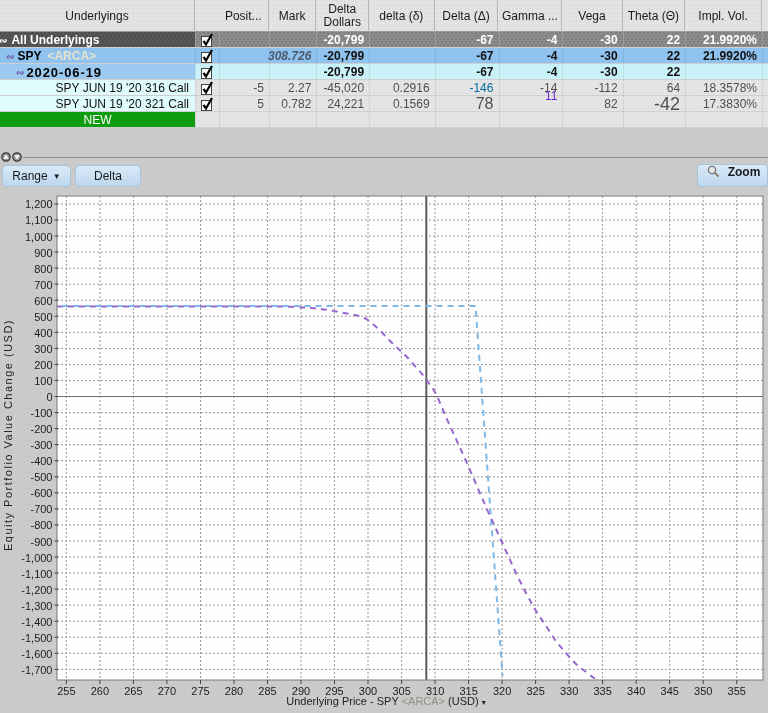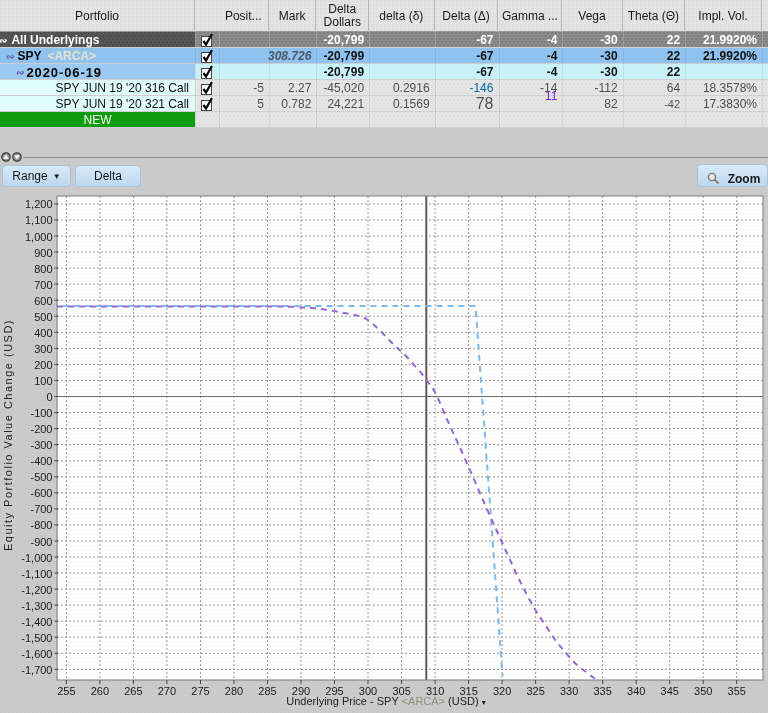--- a/index.html
+++ b/index.html
@@ -1,20 +1,20 @@
 <!DOCTYPE html>
 <html><head><meta charset="utf-8"><style>
 * { margin:0; padding:0; box-sizing:border-box; }
 html,body { width:768px; height:713px; overflow:hidden; }
 body { font-family:"Liberation Sans", sans-serif; background:#cbcbcb; position:relative; }
 </style></head>
 <body>
 <div style="position:absolute;left:0;top:0;width:768px;height:713px;background:#cbcbcb;background-image:radial-gradient(circle at 1px 1px, #00000008 0.6px, transparent 0.8px);background-size:4px 4px;"></div>
 <div style="position:absolute;left:0px;top:0px;width:768px;height:32px;background:#e3e3e3;background-image:radial-gradient(circle at 1px 1px, #0000000e 0.6px, transparent 0.8px);background-size:4px 4px;border-bottom:1px solid #9a9a9a;"></div>
-<div style="position:absolute;left:0px;top:0px;width:195px;height:32px;display:flex;align-items:center;justify-content:center;text-align:center;font-size:12px;color:#1a1a1a;border-right:1px solid #b6b6b6;line-height:13px;">Portfolio</div>
+<div style="position:absolute;left:0px;top:0px;width:195px;height:32px;display:flex;align-items:center;justify-content:center;text-align:center;font-size:12px;color:#1a1a1a;border-right:1px solid #b6b6b6;line-height:13px;">Underlyings</div>
 <div style="position:absolute;left:218.6px;top:0px;width:50.400000000000006px;height:32px;display:flex;align-items:center;justify-content:center;text-align:center;font-size:12px;color:#1a1a1a;border-right:1px solid #b6b6b6;line-height:13px;">Posit...</div>
 <div style="position:absolute;left:269px;top:0px;width:47.39999999999998px;height:32px;display:flex;align-items:center;justify-content:center;text-align:center;font-size:12px;color:#1a1a1a;border-right:1px solid #b6b6b6;line-height:13px;">Mark</div>
 <div style="position:absolute;left:316.4px;top:0px;width:52.700000000000045px;height:32px;display:flex;align-items:center;justify-content:center;text-align:center;font-size:12px;color:#1a1a1a;border-right:1px solid #b6b6b6;line-height:13px;">Delta<br>Dollars</div>
 <div style="position:absolute;left:369.1px;top:0px;width:65.5px;height:32px;display:flex;align-items:center;justify-content:center;text-align:center;font-size:12px;color:#1a1a1a;border-right:1px solid #b6b6b6;line-height:13px;">delta (δ)</div>
 <div style="position:absolute;left:434.6px;top:0px;width:63.89999999999998px;height:32px;display:flex;align-items:center;justify-content:center;text-align:center;font-size:12px;color:#1a1a1a;border-right:1px solid #b6b6b6;line-height:13px;">Delta (Δ)</div>
 <div style="position:absolute;left:498.5px;top:0px;width:63.89999999999998px;height:32px;display:flex;align-items:center;justify-content:center;text-align:center;font-size:12px;color:#1a1a1a;border-right:1px solid #b6b6b6;line-height:13px;">Gamma ...</div>
 <div style="position:absolute;left:562.4px;top:0px;width:60.200000000000045px;height:32px;display:flex;align-items:center;justify-content:center;text-align:center;font-size:12px;color:#1a1a1a;border-right:1px solid #b6b6b6;line-height:13px;">Vega</div>
 <div style="position:absolute;left:622.6px;top:0px;width:62.5px;height:32px;display:flex;align-items:center;justify-content:center;text-align:center;font-size:12px;color:#1a1a1a;border-right:1px solid #b6b6b6;line-height:13px;">Theta (Θ)</div>
 <div style="position:absolute;left:685.1px;top:0px;width:76.89999999999998px;height:32px;display:flex;align-items:center;justify-content:center;text-align:center;font-size:12px;color:#1a1a1a;border-right:1px solid #b6b6b6;line-height:13px;">Impl. Vol.</div>
 <div style="position:absolute;left:0px;top:32px;width:195px;height:16px;background:#565656;background-image:radial-gradient(circle at 1px 1px, #00000038 0.55px, transparent 0.9px),radial-gradient(circle at 1px 1px, #00000038 0.55px, transparent 0.9px);background-size:4px 6px,4px 6px;background-position:0 0,2px 3px;border-bottom:1px solid #cfcfcf;"></div>
@@ -141,21 +141,21 @@
       <path d="M3.5 9 L6 12.5 L12 2" fill="none" stroke="#000" stroke-width="2.2"></path>
     </svg>
   </div>
 <div style="position:absolute;left:218.6px;top:96px;width:45.400000000000006px;height:16px;display:flex;align-items:center;justify-content:flex-end;font-size:12px;color:#4e4e4e;">5</div>
 <div style="position:absolute;left:269px;top:96px;width:42.39999999999998px;height:16px;display:flex;align-items:center;justify-content:flex-end;font-size:12px;color:#4e4e4e;text-align:center;">0.782</div>
 <div style="position:absolute;left:316.4px;top:96px;width:47.700000000000045px;height:16px;display:flex;align-items:center;justify-content:flex-end;font-size:12px;color:#4e4e4e;">24,221</div>
 <div style="position:absolute;left:369.1px;top:96px;width:60.5px;height:16px;display:flex;align-items:center;justify-content:flex-end;font-size:12px;color:#4e4e4e;">0.1569</div>
 <div style="position:absolute;left:434.6px;top:96px;width:58.89999999999998px;height:16px;display:flex;align-items:center;justify-content:flex-end;font-size:16px;color:#4e4e4e;">78</div>
 <div style="position:absolute;left:498.5px;top:88px;width:58.89999999999998px;height:16px;display:flex;align-items:center;justify-content:flex-end;font-size:12px;color:#6d28d9;">11</div>
 <div style="position:absolute;left:562.4px;top:96px;width:55.200000000000045px;height:16px;display:flex;align-items:center;justify-content:flex-end;font-size:12px;color:#4e4e4e;">82</div>
-<div style="position:absolute;left:622.6px;top:96px;width:57.5px;height:16px;display:flex;align-items:center;justify-content:flex-end;font-size:11px;color:#4e4e4e;">-42</div>
+<div style="position:absolute;left:622.6px;top:96px;width:57.5px;height:16px;display:flex;align-items:center;justify-content:flex-end;font-size:18px;color:#4e4e4e;">-42</div>
 <div style="position:absolute;left:685.1px;top:96px;width:71.89999999999998px;height:16px;display:flex;align-items:center;justify-content:flex-end;font-size:12px;color:#4e4e4e;">17.3830%</div>
 <div style="position:absolute;left:0px;top:112px;width:195px;height:16px;background:#0f9c0f;border-bottom:1px solid #cfcfcf;"></div>
 <div style="position:absolute;left:195px;top:112px;width:573px;height:16px;background:#e6e6e6;background-image:radial-gradient(circle at 1px 1px, #0000000f 0.55px, transparent 0.9px),radial-gradient(circle at 1px 1px, #0000000f 0.55px, transparent 0.9px);background-size:4px 6px,4px 6px;background-position:0 0,2px 3px;border-bottom:1px solid #cfcfcf;"></div>
 <div style="position:absolute;left:195px;top:112px;width:1px;height:16px;background:#00000012;"></div>
 <div style="position:absolute;left:218.6px;top:112px;width:1px;height:16px;background:#00000012;"></div>
 <div style="position:absolute;left:269px;top:112px;width:1px;height:16px;background:#00000012;"></div>
 <div style="position:absolute;left:316.4px;top:112px;width:1px;height:16px;background:#00000012;"></div>
 <div style="position:absolute;left:369.1px;top:112px;width:1px;height:16px;background:#00000012;"></div>
 <div style="position:absolute;left:434.6px;top:112px;width:1px;height:16px;background:#00000012;"></div>
 <div style="position:absolute;left:498.5px;top:112px;width:1px;height:16px;background:#00000012;"></div>
@@ -171,21 +171,21 @@
 <div style="position:absolute;left:0px;top:112px;width:195px;height:16px;display:flex;align-items:center;justify-content:center;font-size:12px;color:#fff;">NEW</div>
 <svg width="24" height="12" viewBox="0 0 24 12" style="position:absolute;left:1px;top:151px">
     <circle cx="5" cy="6" r="4.2" fill="#9a9a9a" stroke="#3a3a3a" stroke-width="1.2"></circle>
     <path d="M2.2 7.8 L5 3.4 L7.8 7.8 Z" fill="#ffffff"></path>
     <circle cx="16" cy="6" r="4.2" fill="#9a9a9a" stroke="#3a3a3a" stroke-width="1.2"></circle>
     <path d="M13.2 4.2 L16 8.6 L18.8 4.2 Z" fill="#ffffff"></path>
   </svg>
 <div style="position:absolute;left:23px;top:157px;width:745px;height:1px;background:#8f8f8f;"></div>
 <div style="position:absolute;left:2px;top:165px;width:69px;height:22px;background:linear-gradient(#d9eaf8,#bdd7ee);border:1px solid #a8c4da;border-radius:4px;display:flex;align-items:center;justify-content:center;font-size:12px;color:#1a1a1a;">Range <span style="font-size:8px;margin-left:5px;">▼</span></div>
 <div style="position:absolute;left:75px;top:165px;width:66px;height:22px;background:linear-gradient(#d9eaf8,#bdd7ee);border:1px solid #a8c4da;border-radius:4px;display:flex;align-items:center;justify-content:center;font-size:12px;color:#1a1a1a;">Delta</div>
-<div style="position:absolute;left:697px;top:164px;width:71px;height:23px;background:linear-gradient(#d9eaf8,#bdd7ee);border:1px solid #a8c4da;border-radius:4px;display:flex;align-items:flex-end;justify-content:center;font-size:12px;color:#1a1a1a;font-weight:bold;"><svg width="16" height="14" viewBox="0 0 16 14" style="margin-right:7px">
+<div style="position:absolute;left:697px;top:164px;width:71px;height:23px;background:linear-gradient(#d9eaf8,#bdd7ee);border:1px solid #a8c4da;border-radius:4px;display:flex;align-items:flex-start;justify-content:center;font-size:12px;color:#1a1a1a;font-weight:bold;"><svg width="16" height="14" viewBox="0 0 16 14" style="margin-right:7px">
       <circle cx="7" cy="5" r="3.6" fill="#e8e8e8" stroke="#777" stroke-width="1.4"></circle>
       <line x1="9.6" y1="7.6" x2="13.5" y2="11.5" stroke="#8a7f6a" stroke-width="2"></line>
     </svg>Zoom</div>
 <svg width="768" height="525" viewBox="0 190 768 525" style="position:absolute;left:0;top:190">
 <rect x="57" y="196" width="706" height="484" fill="#ffffff"></rect>
 <pattern id="dots" width="4" height="4" patternUnits="userSpaceOnUse">
       <rect width="4" height="4" fill="#ffffff"></rect>
       <rect x="1" y="1" width="1" height="1" fill="#f0f0f0"></rect>
     </pattern>
 <rect x="57" y="196" width="706" height="484" fill="url(#dots)"></rect>

